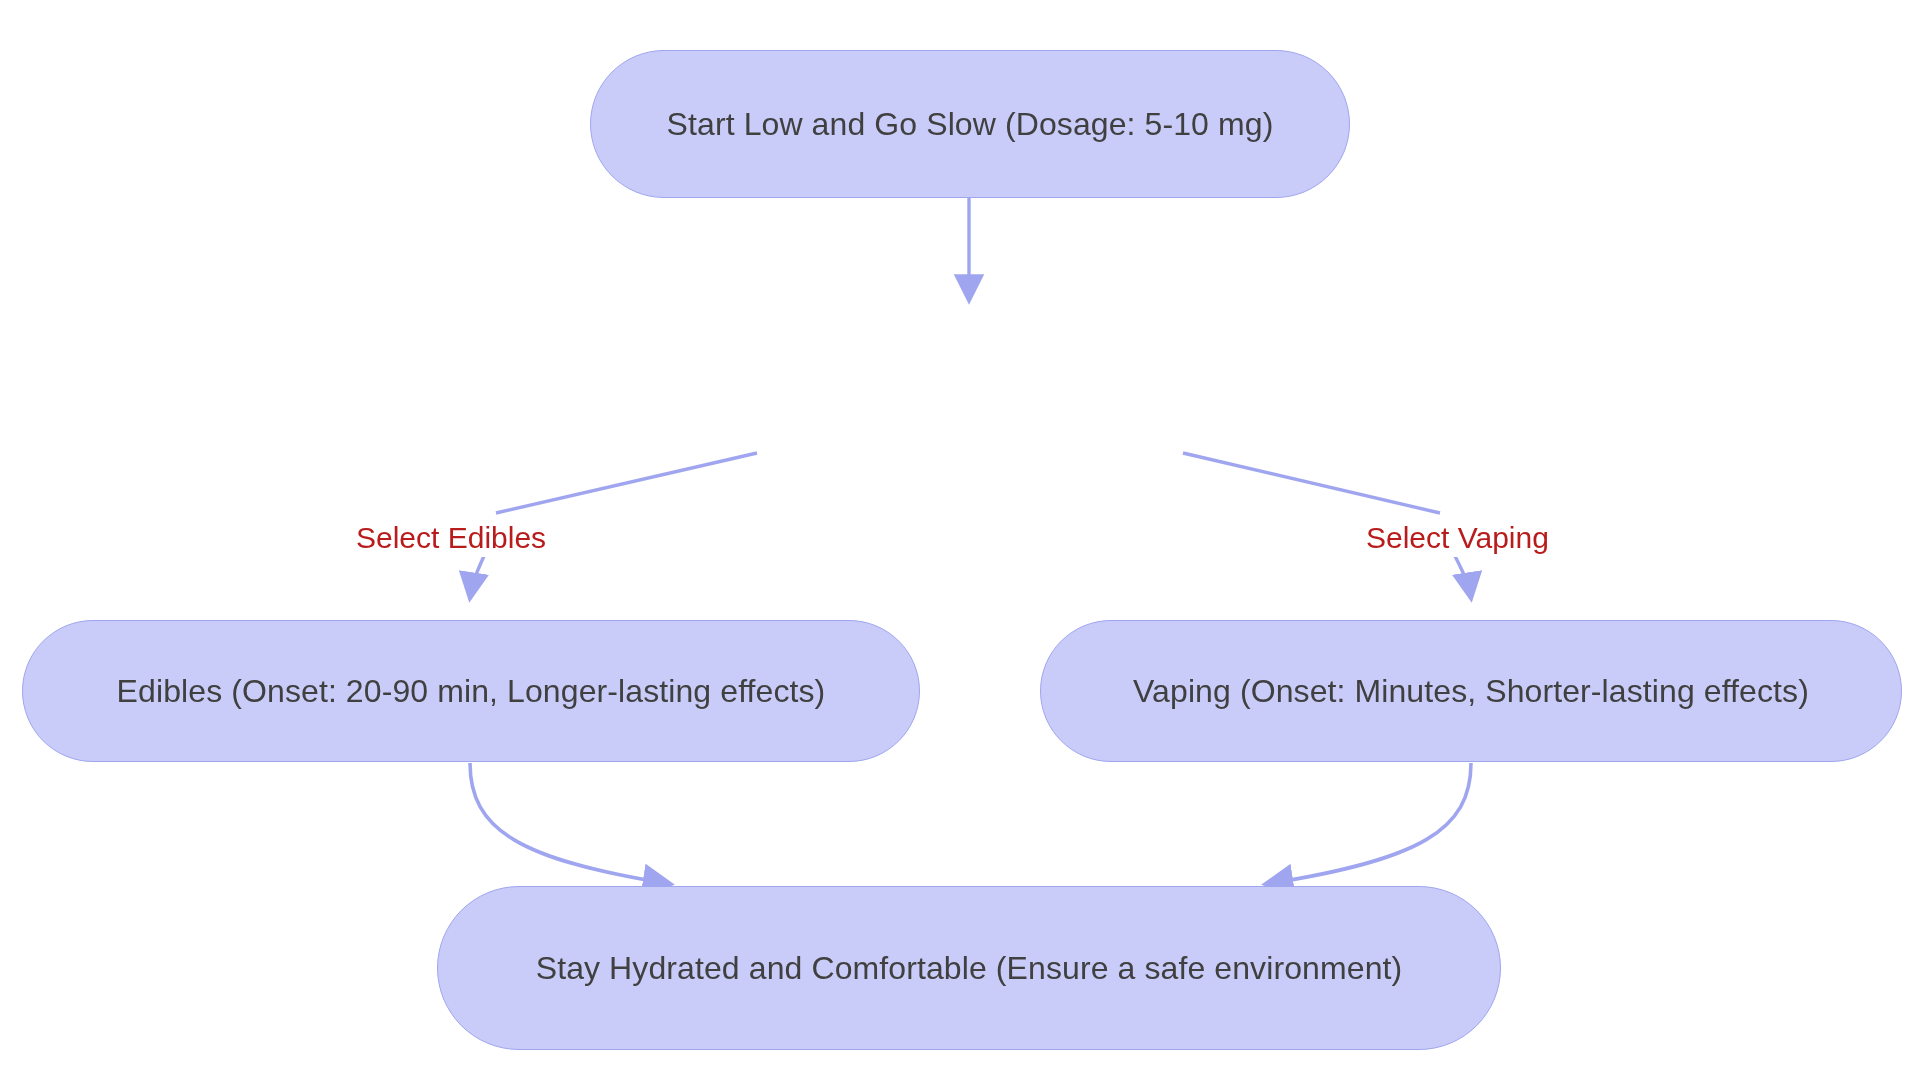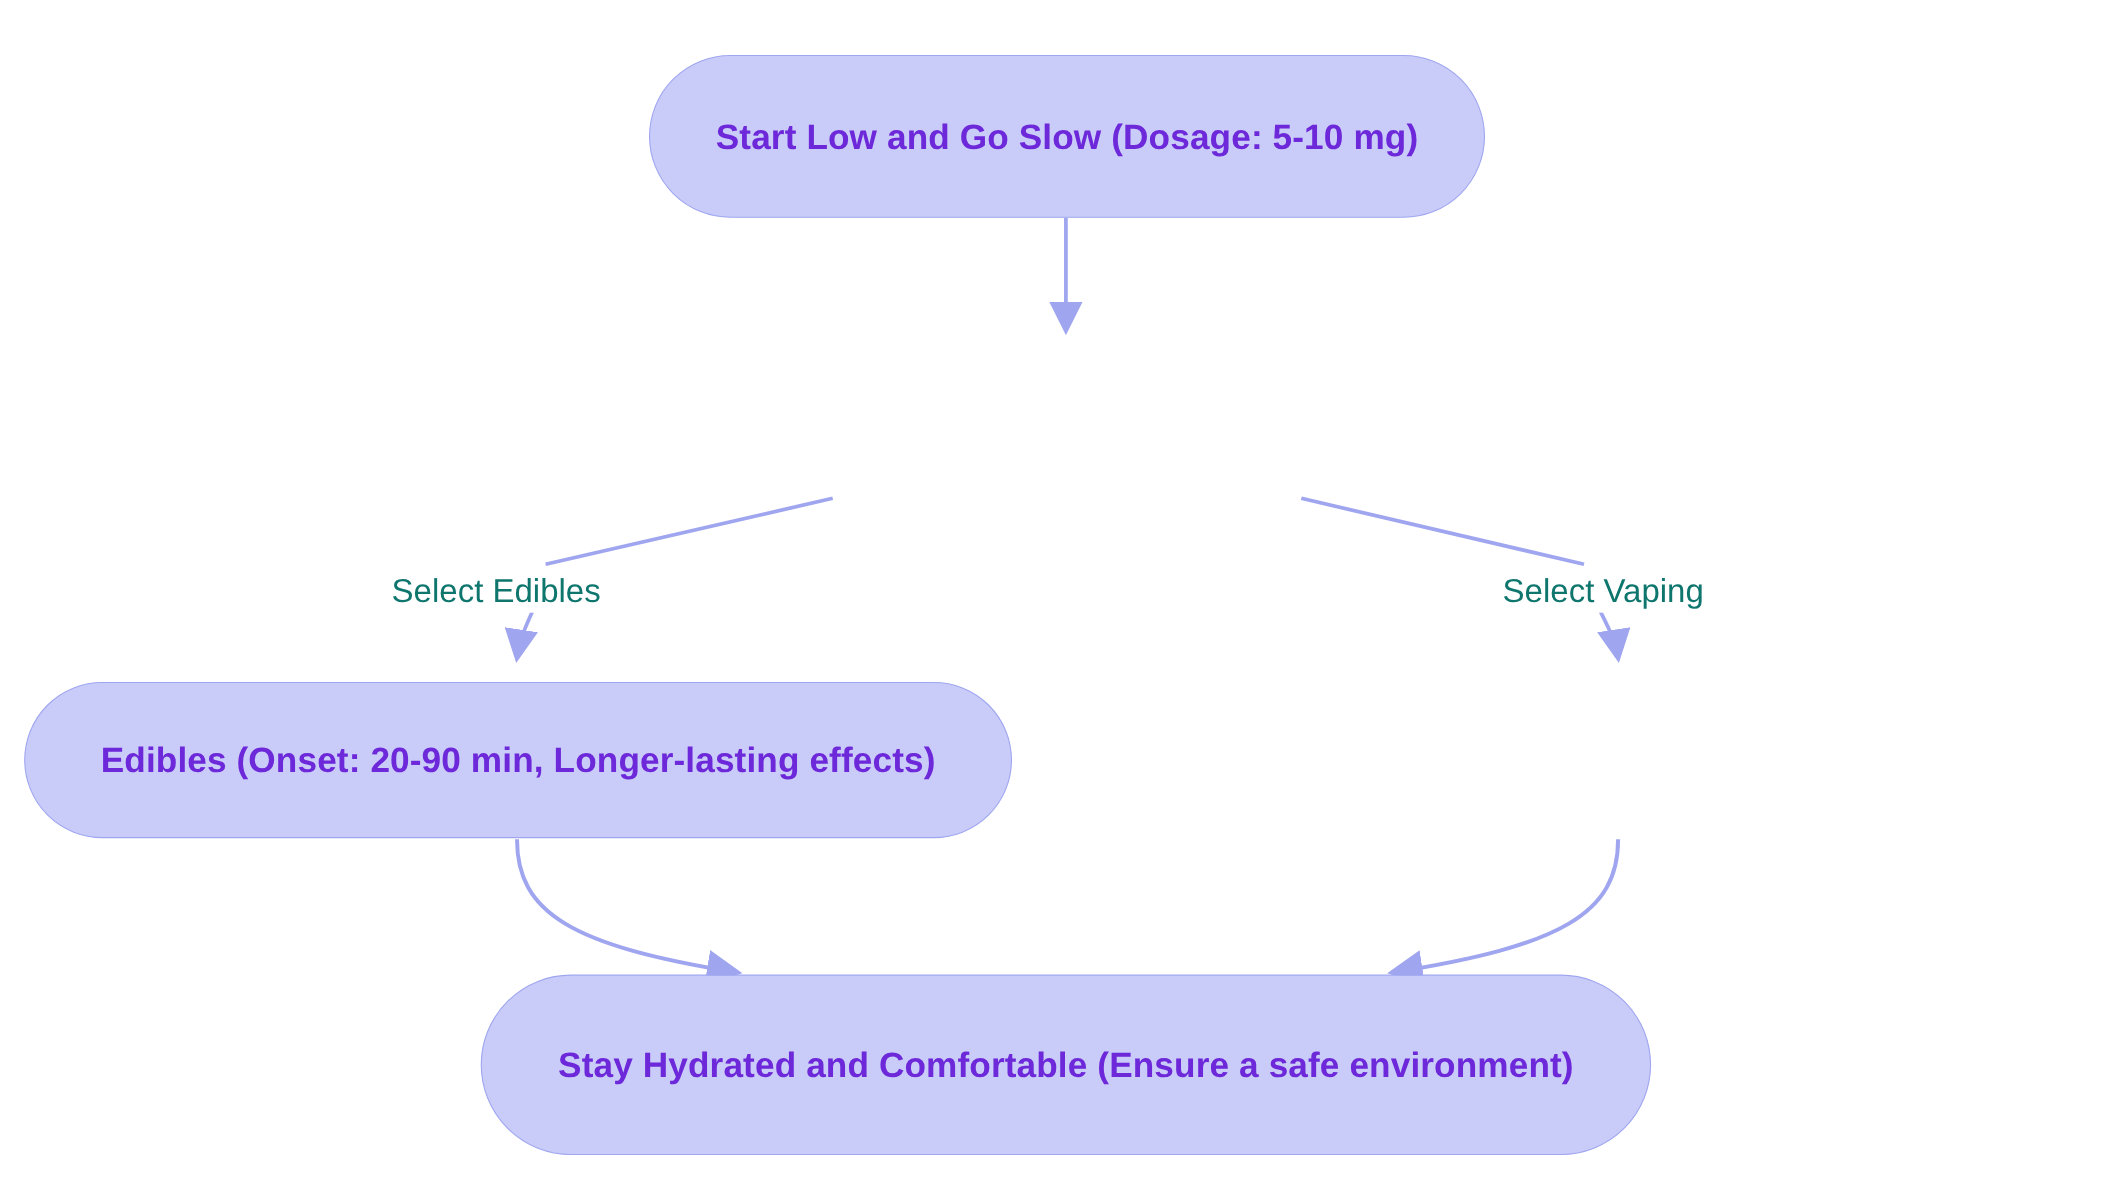--- a/index.html
+++ b/index.html
@@ -30,23 +30,23 @@
   }
   .node {
     position: absolute;
     box-sizing: border-box;
     display: flex;
     align-items: center;
     justify-content: center;
     background: #c9ccf9;
     border: 1.6px solid #9fa6ef;
     border-radius: 999px;
-    color: #6d28d9;
+    color: #404040;
     font-family: "Liberation Sans", sans-serif;
-    font-weight: 700;
+    font-weight: 400;
     letter-spacing: 0.1px;
     white-space: nowrap;
   }
   .node-label {
     display: block;
     line-height: 1;
   }
   #node-start {
     left: 590px;
     top: 50px;
@@ -77,21 +77,21 @@
   }
   #node-hydrate {
     left: 437px;
     top: 886px;
     width: 1064px;
     height: 164px;
     font-size: 32px;
   }
   .edge-label {
     position: absolute;
-    color: #0f766e;
+    color: #b91c1c;
     font-family: "Liberation Sans", sans-serif;
     font-size: 30px;
     white-space: nowrap;
     background: #ffffff;
     padding: 2px 6px;
   }
   #edge-label-edibles {
     left: 350px;
     top: 519px;
   }
@@ -127,20 +127,23 @@
 
   <div class="node" id="node-start">
     <span class="node-label">Start Low and Go Slow (Dosage: 5-10 mg)</span>
   </div>
 
 
   <div class="node" id="node-edibles">
     <span class="node-label">Edibles (Onset: 20-90 min, Longer-lasting effects)</span>
   </div>
 
+  <div class="node" id="node-vaping">
+    <span class="node-label">Vaping (Onset: Minutes, Shorter-lasting effects)</span>
+  </div>
 
   <div class="node" id="node-hydrate">
     <span class="node-label">Stay Hydrated and Comfortable (Ensure a safe environment)</span>
   </div>
 
   <div class="edge-label" id="edge-label-edibles">Select Edibles</div>
 
   <div class="edge-label" id="edge-label-vaping">Select Vaping</div>
 
 </div>

